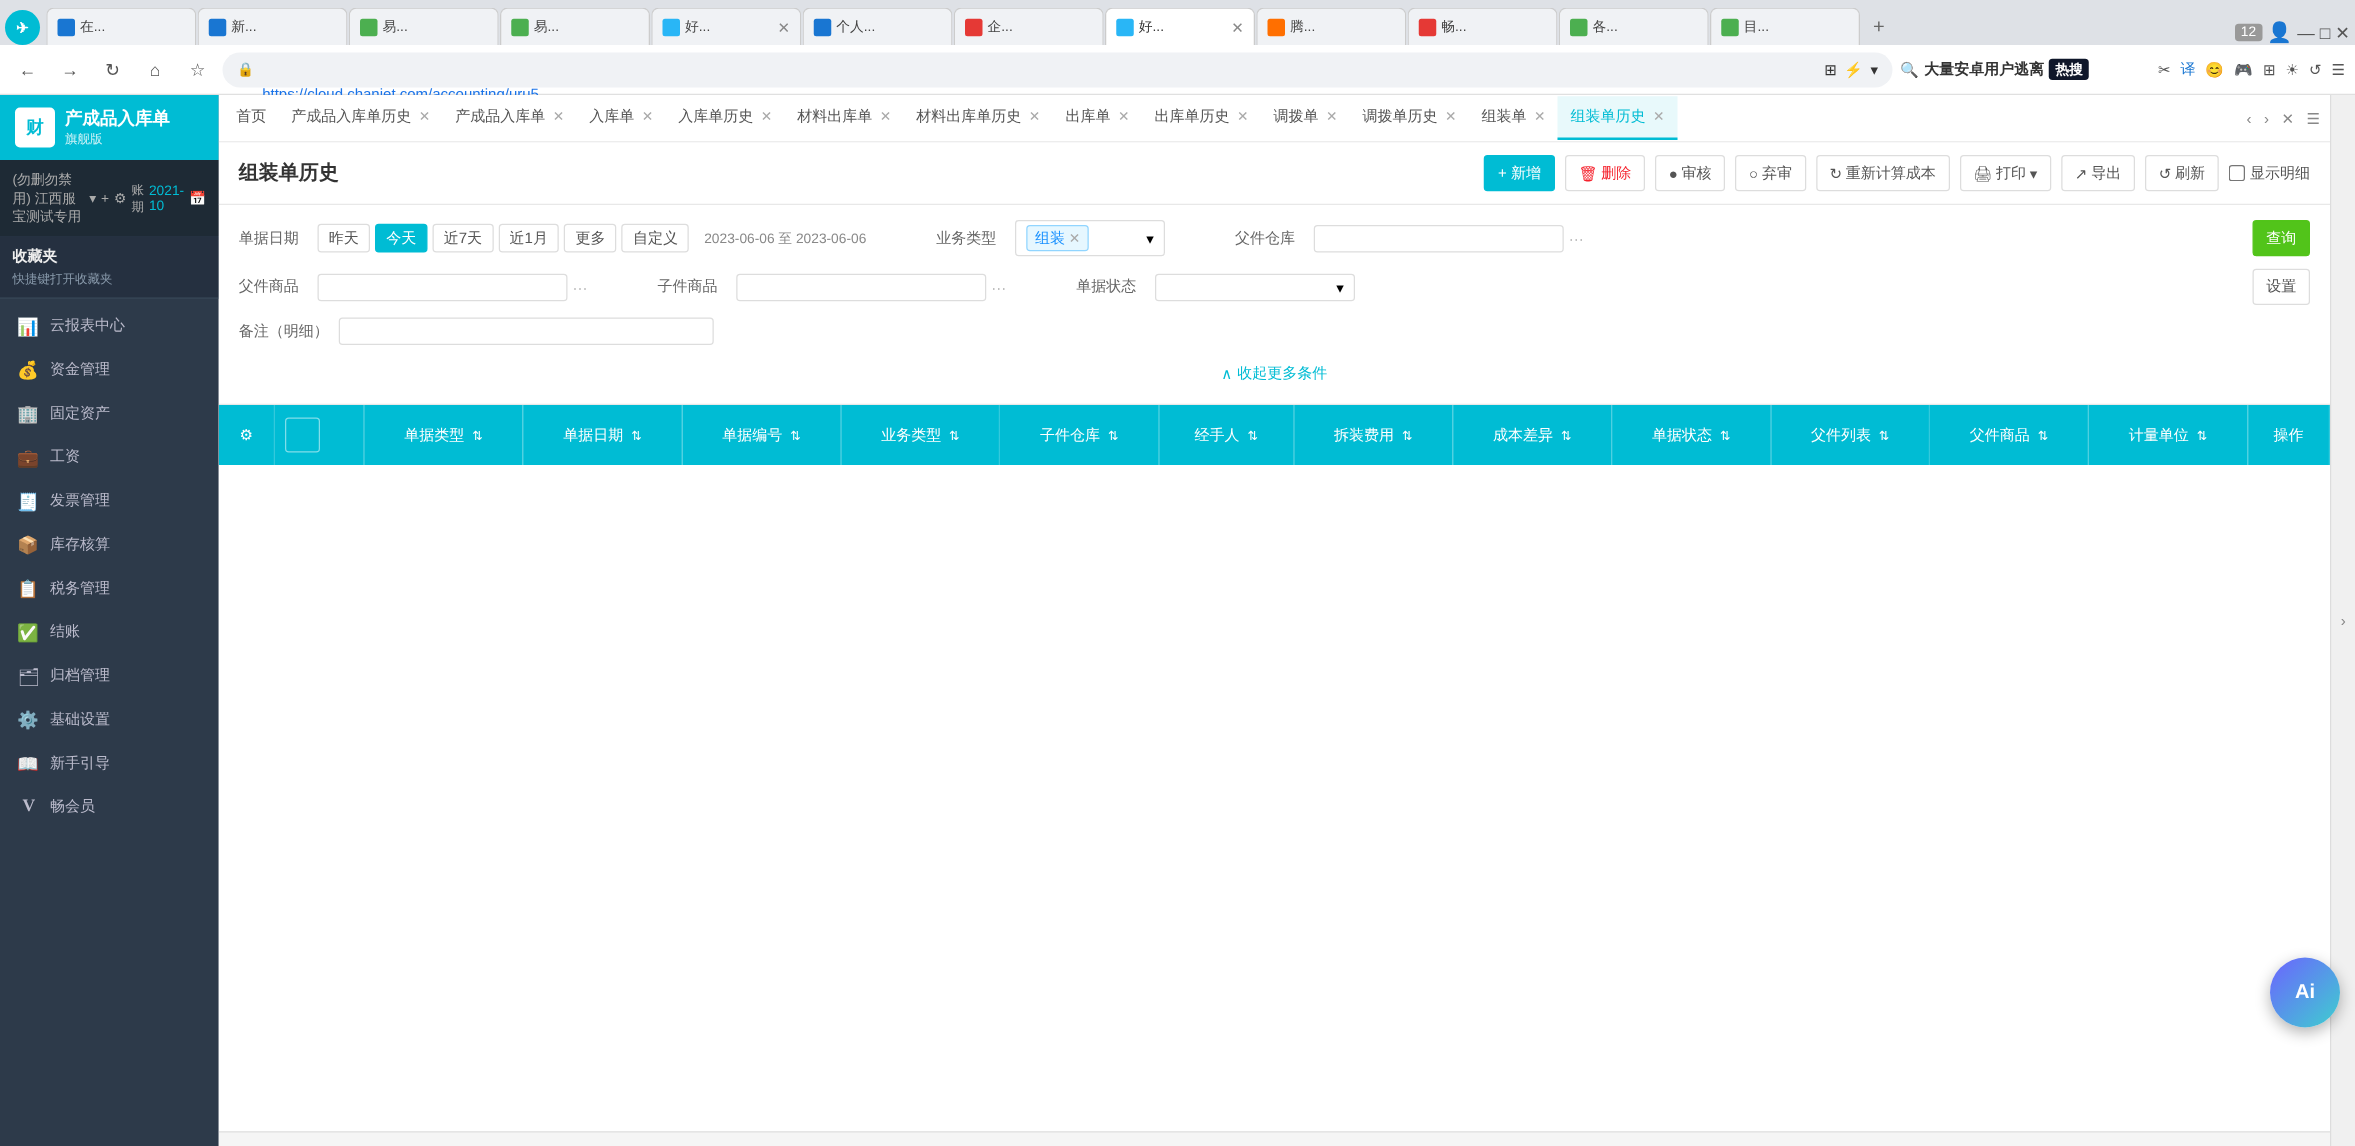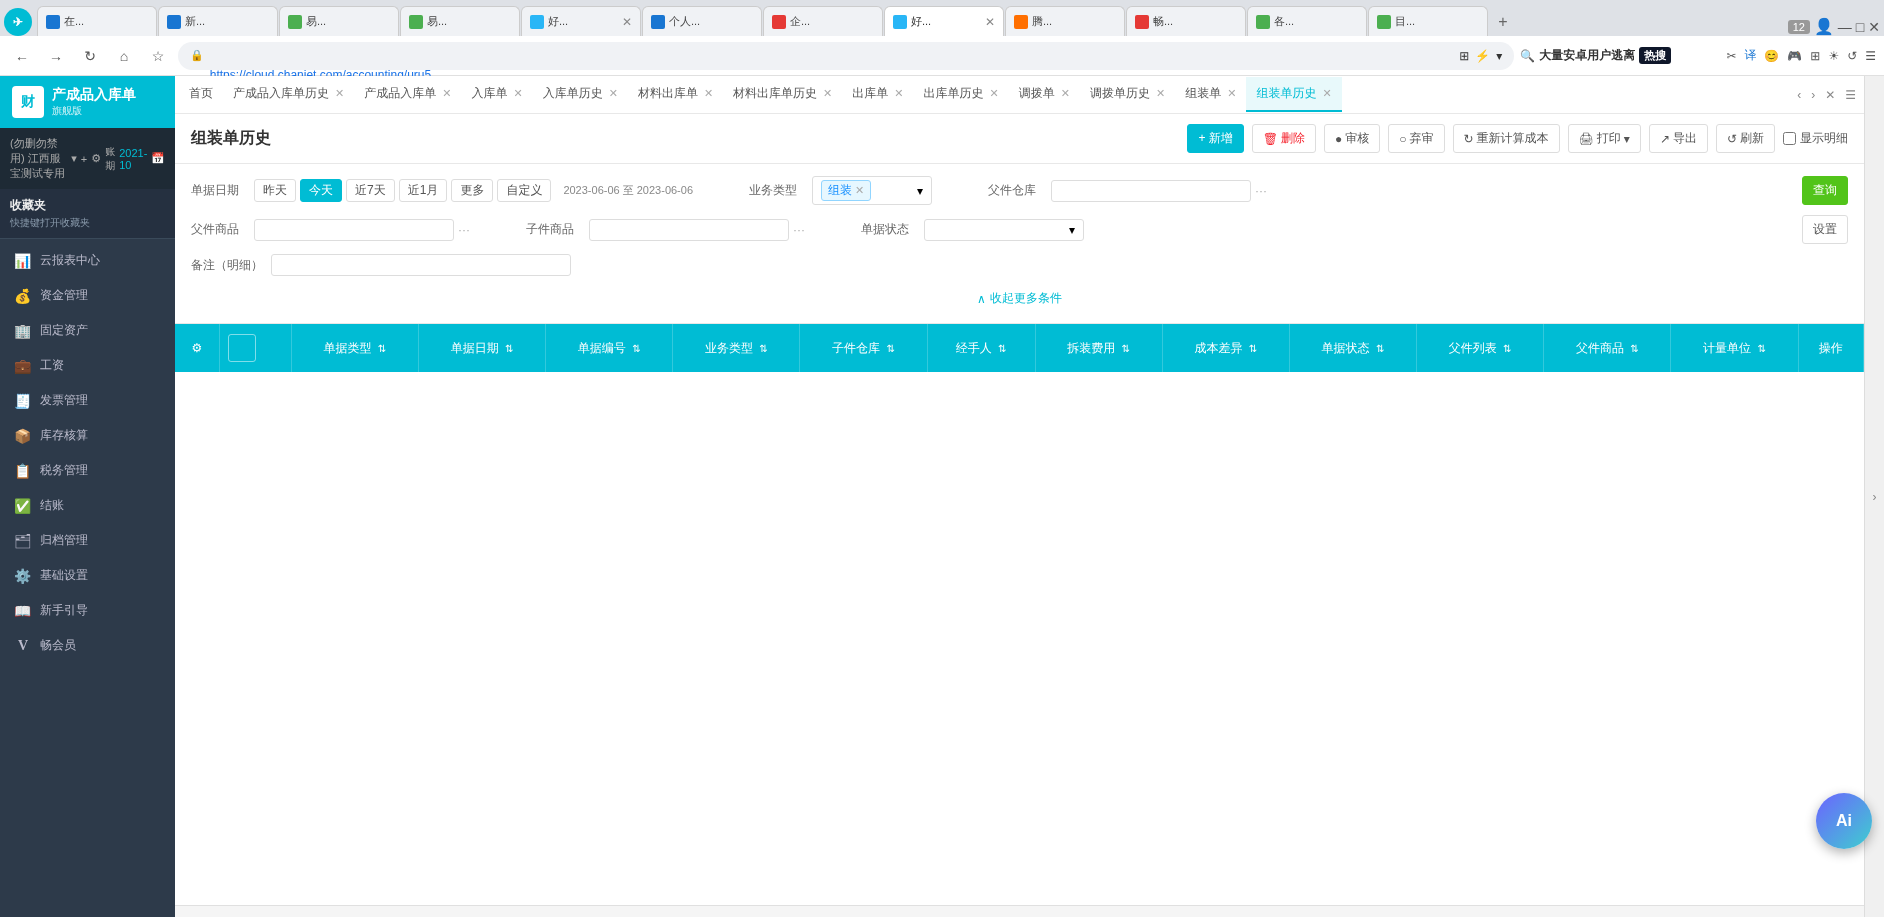--- a/index.html
+++ b/index.html
@@ -80,21 +80,21 @@
     .data-table thead tr { background: #00bcd4; color: #fff; }
     .data-table thead th { padding: 10px 8px; font-size: 12px; font-weight: normal; border-right: 1px solid rgba(255,255,255,0.2); white-space: nowrap; text-align: center; cursor: pointer; }
     .data-table thead th:first-child { width: 36px; }
     .data-table thead th .sort-icon { font-size: 10px; margin-left: 3px; }
     .settings-icon-btn { width: 28px; height: 28px; display: flex; align-items: center; justify-content: center; cursor: pointer; color: #fff; }
     .checkbox-cell { width: 28px; height: 28px; border: 1px solid rgba(255,255,255,0.5); border-radius: 3px; background: transparent; }
 
     .scrollbar-bottom { height: 12px; background: #f5f5f5; border-top: 1px solid #e0e0e0; }
 
     
-    .ai-float { position: fixed; right: 12px; bottom: 68px; background: linear-gradient(135deg, #6c63ff, #3ecfcf); border-radius: 50%; width: 56px; height: 56px; display: flex; align-items: center; justify-content: center; color: #fff; font-size: 16px; font-weight: bold; cursor: pointer; box-shadow: 0 4px 12px rgba(0,0,0,0.3); }
+    .ai-float { position: fixed; right: 12px; bottom: 95px; background: linear-gradient(135deg, #6c63ff, #3ecfcf); border-radius: 50%; width: 56px; height: 56px; display: flex; align-items: center; justify-content: center; color: #fff; font-size: 16px; font-weight: bold; cursor: pointer; box-shadow: 0 4px 12px rgba(0,0,0,0.3); }
 
     
     .right-panel-toggle { width: 20px; background: #f0f0f0; border-left: 1px solid #ddd; display: flex; flex-direction: column; align-items: center; justify-content: center; cursor: pointer; }
   </style>
 </head>
 <body>
 
 <div class="browser-chrome">
 
   <div class="tab-bar">

